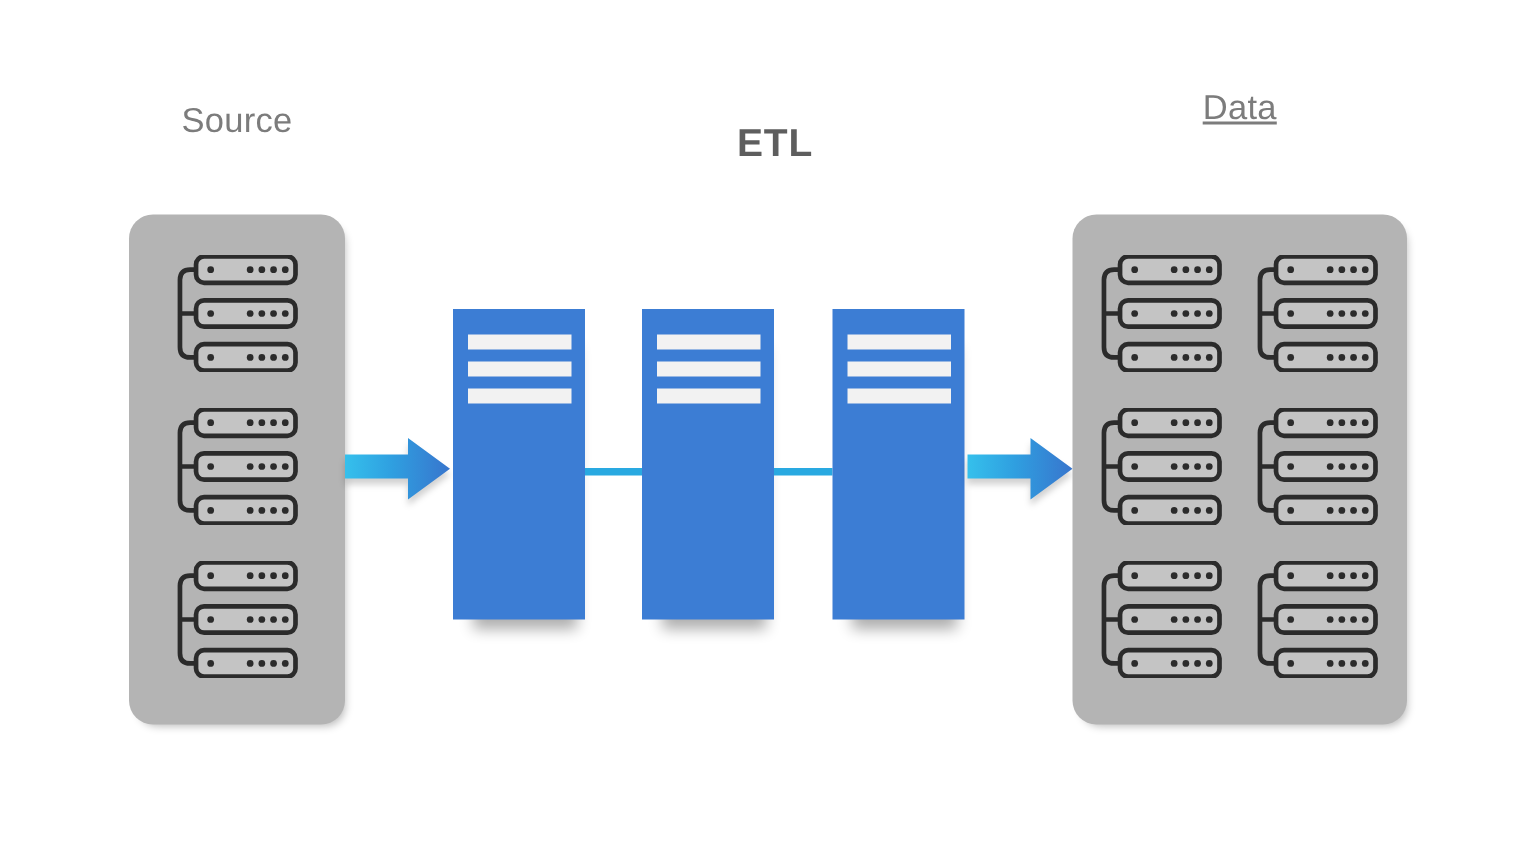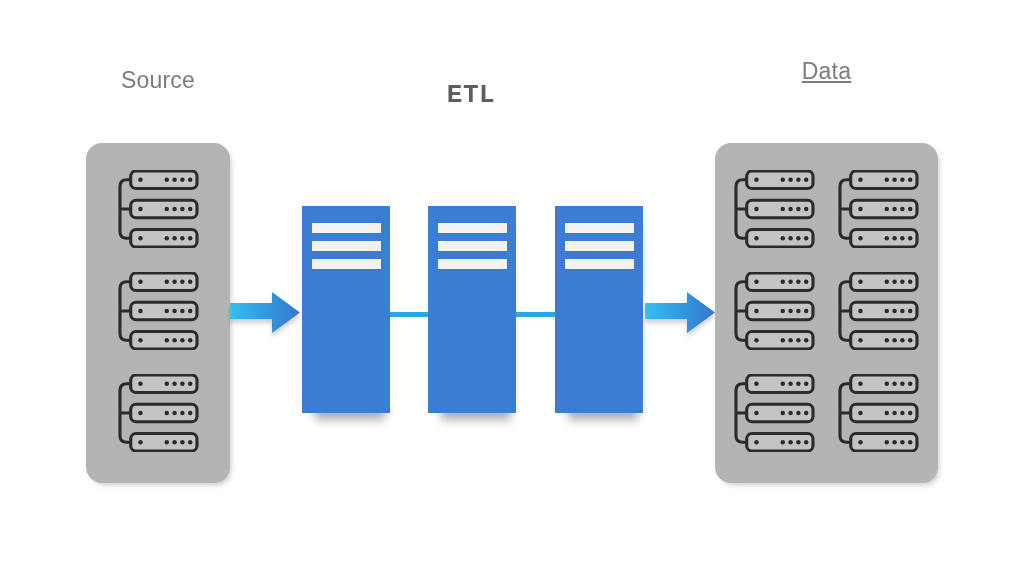--- a/index.html
+++ b/index.html
@@ -30,26 +30,25 @@
     color:var(--label-gray);
     font-size:23px;
     line-height:31px;
     letter-spacing:0.2px;
   }
   .stage-label.source{left:86px;top:65px;width:144px;}
   .stage-label.warehouse{left:715px;top:56px;width:223px;text-decoration:underline;}
   .etl-title{
     position:absolute;
     left:400px;top:80px;width:142px;
-    text-align:center;
+    text-align:right;
     color:var(--title-gray);
     font-size:26px;
     font-weight:bold;
     letter-spacing:0.5px;
-    font-family:Liberation Mono, monospace;
   }
 
   
   .gray-box{
     position:absolute;
     background:var(--box-gray);
     border-radius:16px;
     box-shadow:3px 4px 6px -3px rgba(0,0,0,0.28);
   }
   .gray-box.source-box{

